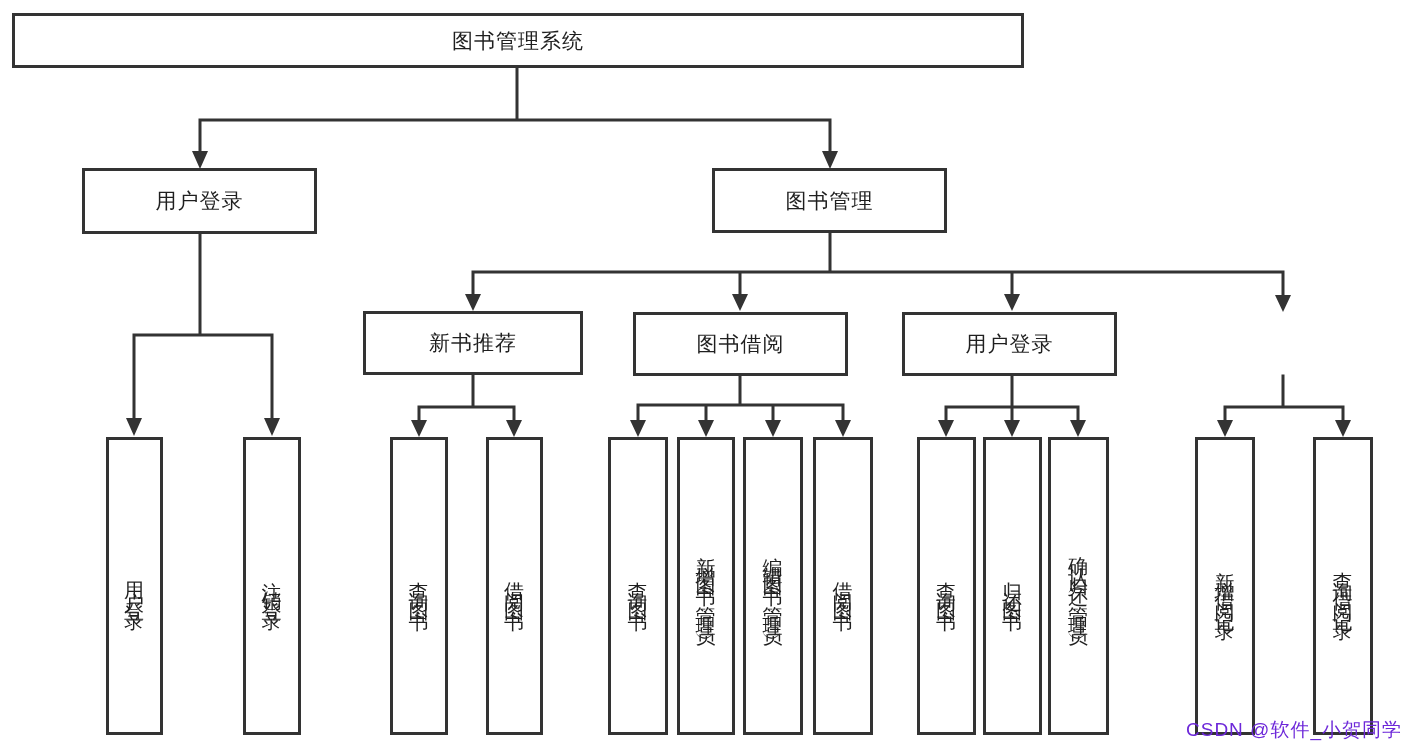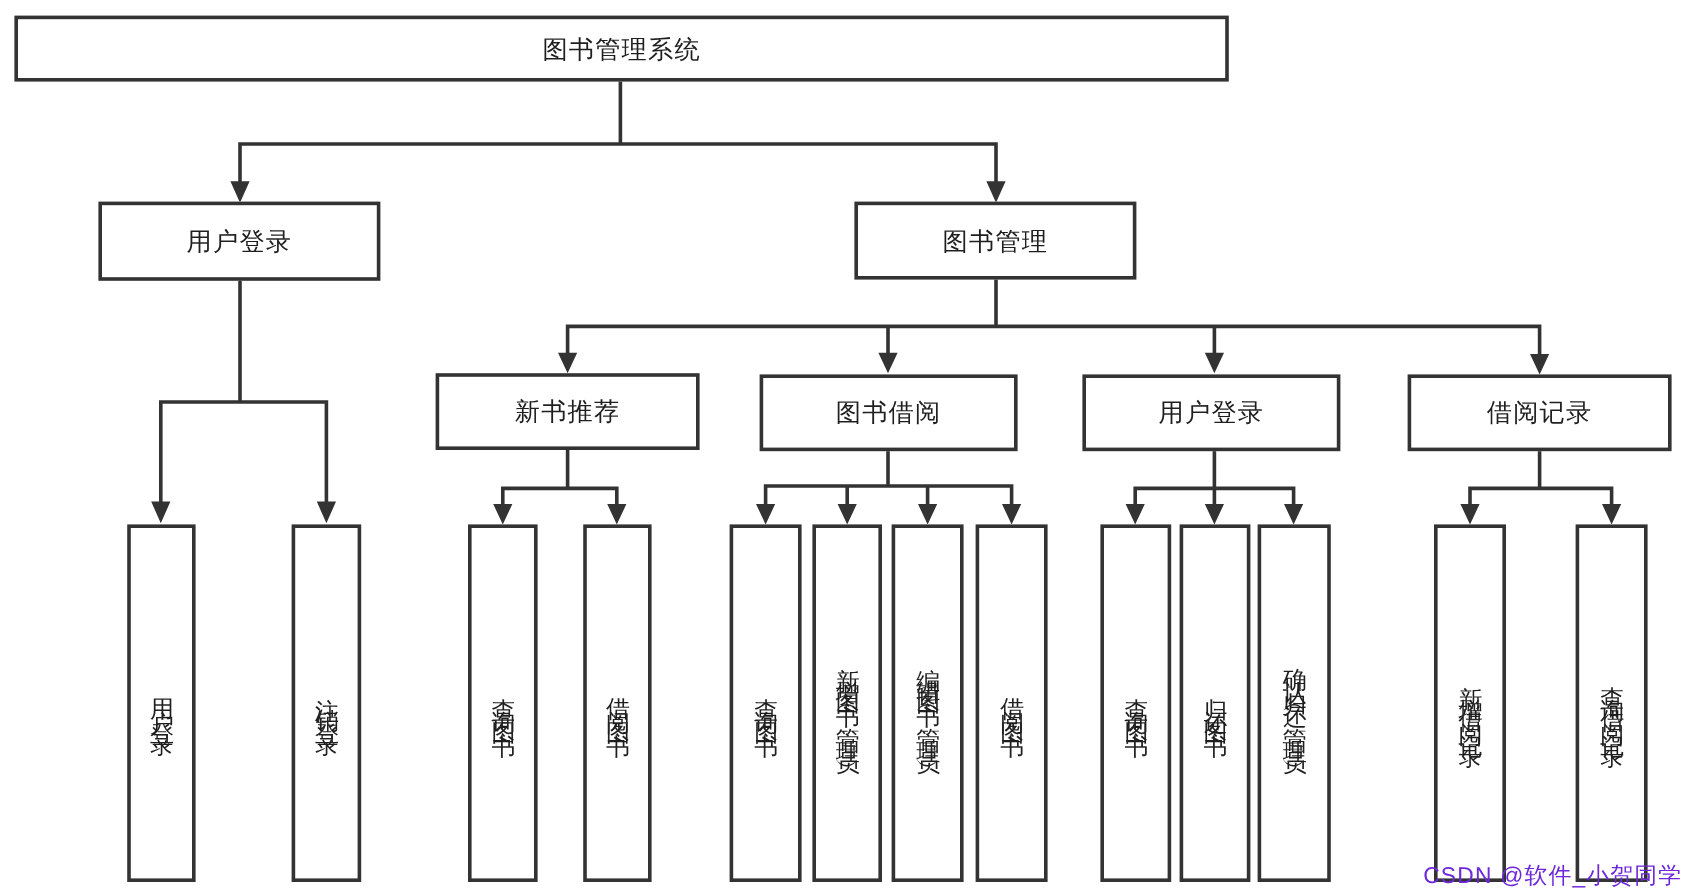--- a/index.html
+++ b/index.html
@@ -74,21 +74,20 @@
   </svg>
 
   <div class="node hnode root" style="left:12px; top:13px; width:1012px; height:55px;">图书管理系统</div>
 
   <div class="node hnode" style="left:82px; top:168px; width:235px; height:66px;">用户登录</div>
   <div class="node hnode" style="left:712px; top:168px; width:235px; height:65px;">图书管理</div>
 
   <div class="node hnode" style="left:633px; top:312px; width:215px; height:64px;">图书借阅</div>
   <div class="node hnode" style="left:363px; top:311px; width:220px; height:64px;">新书推荐</div>
   <div class="node hnode" style="left:902px; top:312px; width:215px; height:64px;">用户登录</div>
-  <div class="node hnode" style="left:1173px; top:312px; width:220px; height:64px;">借阅记录</div>
 
   <div class="node vnode" style="left:106px; top:437px; width:57px; height:298px;">
     <span>用户登录</span>
   </div>
   <div class="node vnode" style="left:243px; top:437px; width:58px; height:298px;">
     <span>注销登录</span>
   </div>
 
   <div class="node vnode" style="left:390px; top:437px; width:58px; height:298px;">
     <span>查询图书</span>

